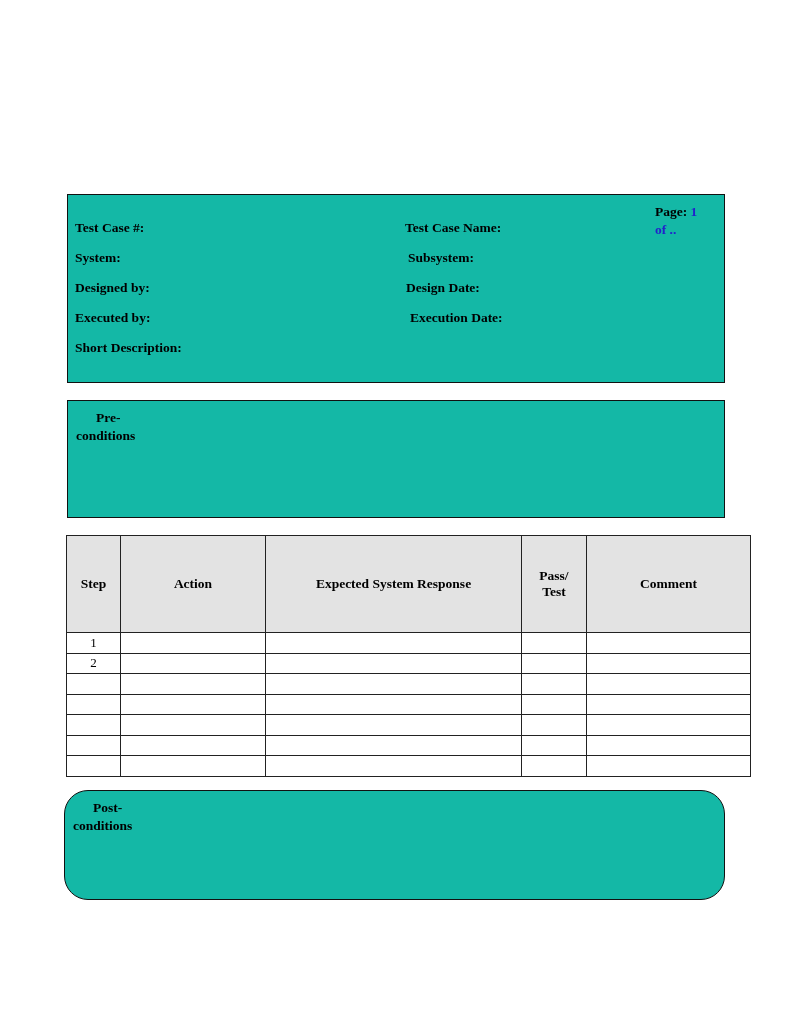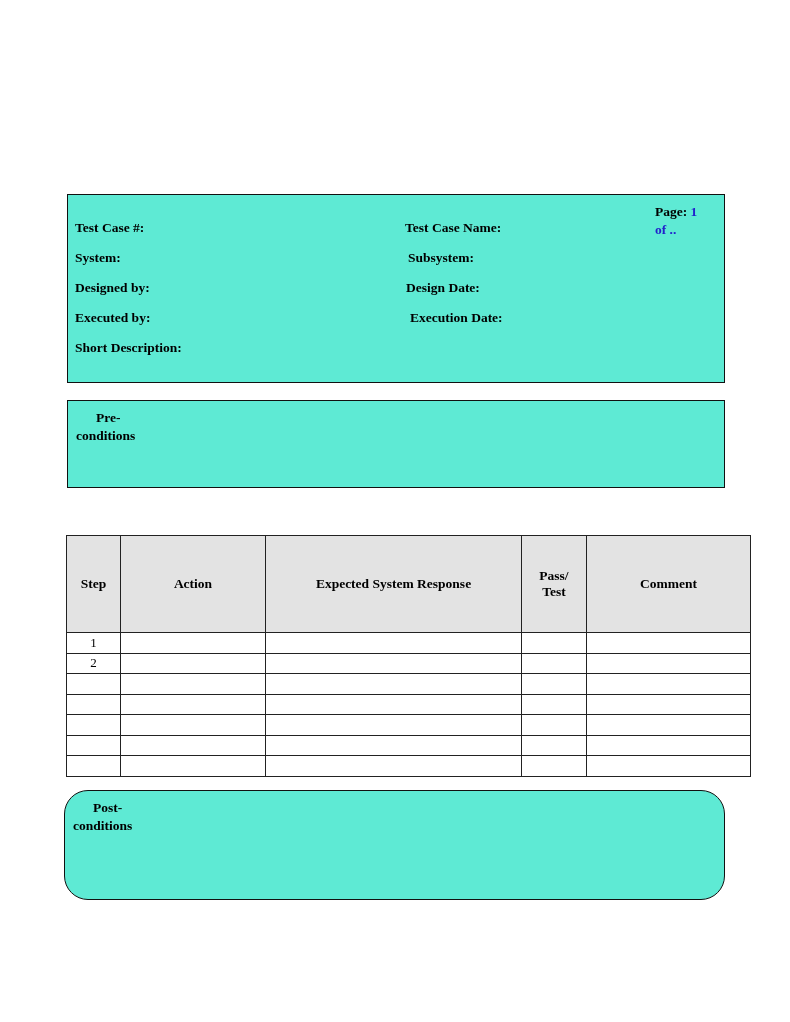--- a/index.html
+++ b/index.html
@@ -30,21 +30,21 @@
     text-align: center;
     font-size: 23px;
     font-weight: bold;
     letter-spacing: 0.2px;
   }
 
   
   .box {
     position: absolute;
     border: 1.6px solid #111111;
-    background: #5eead4;
+    background: #14b8a6;
     box-sizing: border-box;
   }
 
   
   #info-box {
     left: 67px;
     top: 194px;
     width: 658px;
     height: 189px;
   }
@@ -85,21 +85,21 @@
   #page-indicator .pg-num,
   #page-indicator .pg-of {
     color: #2222cc;
   }
 
   
   #pre-box {
     left: 67px;
     top: 400px;
     width: 658px;
-    height: 88px;
+    height: 118px;
   }
   #post-box {
     left: 64px;
     top: 790px;
     width: 661px;
     height: 110px;
     border-radius: 24px;
   }
   .cond-label {
     position: absolute;

